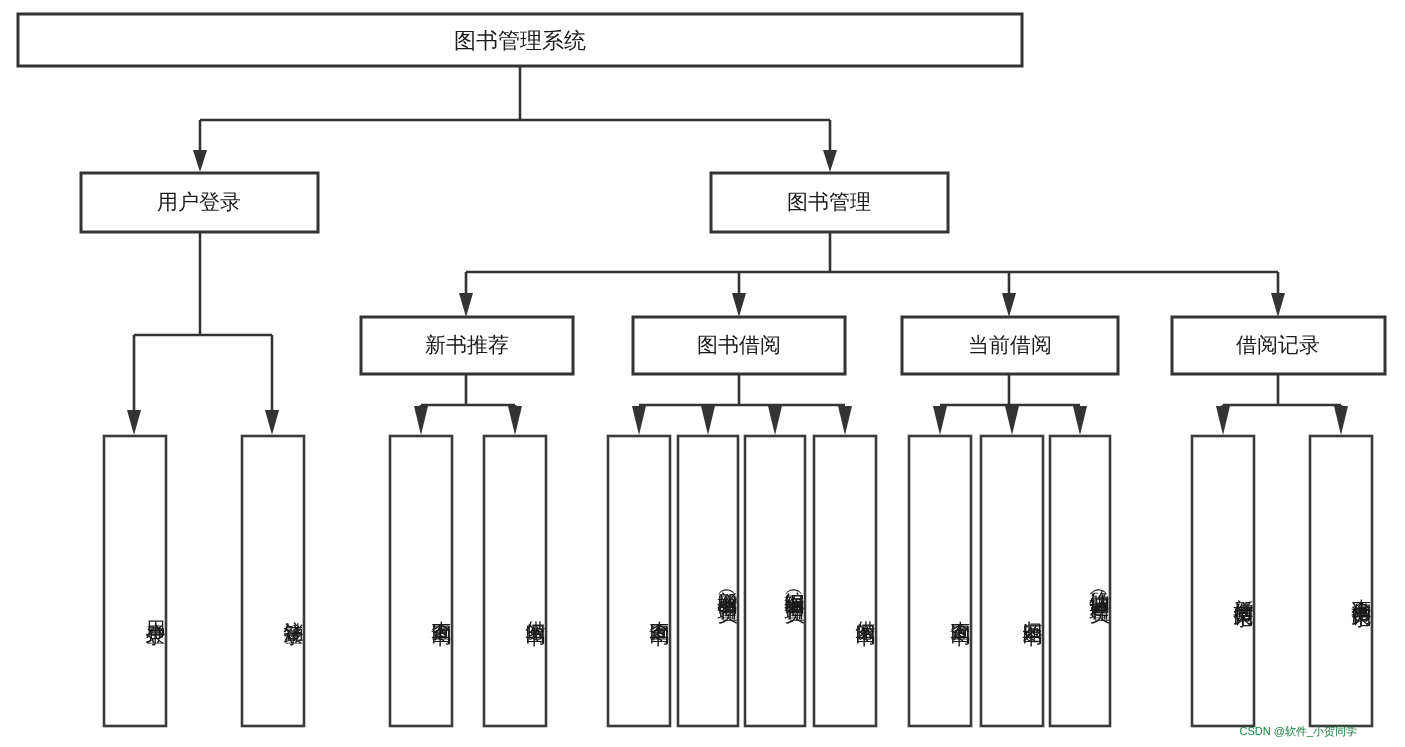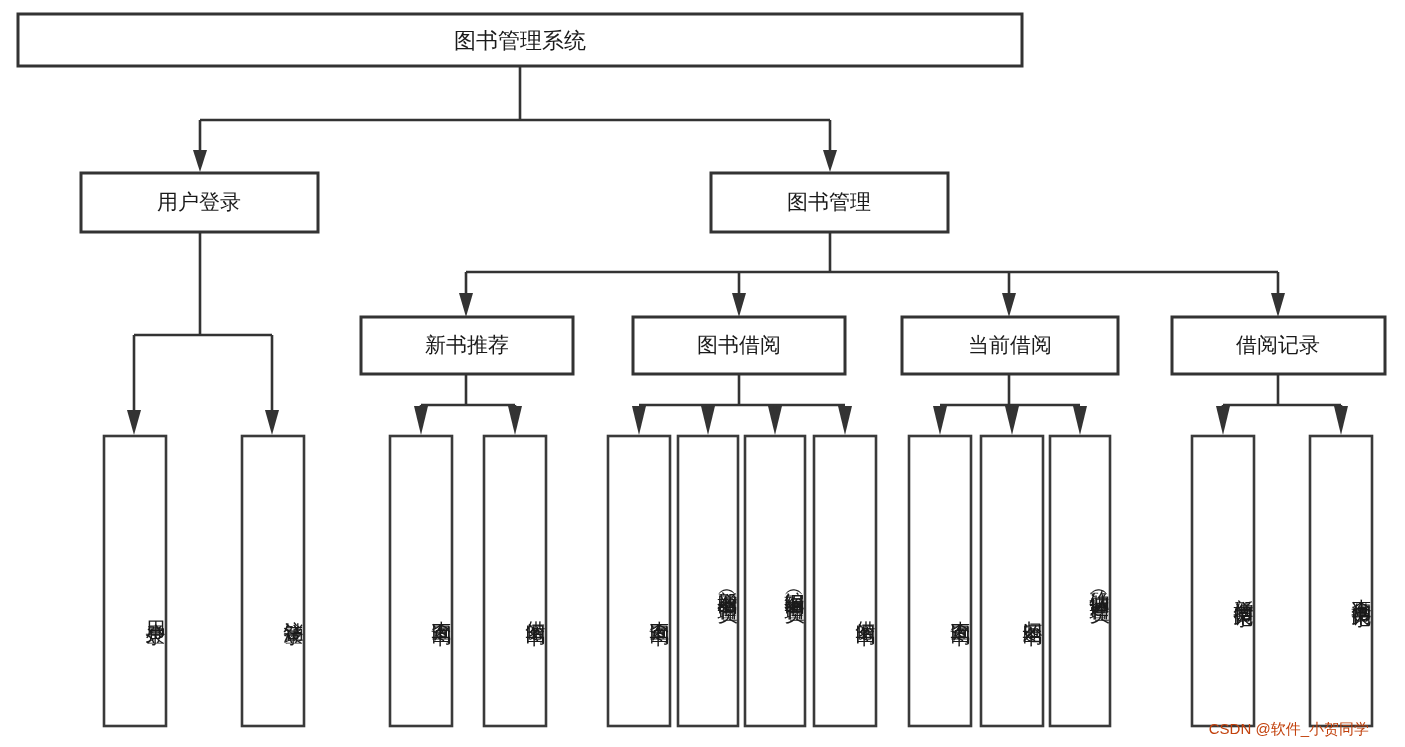--- a/index.html
+++ b/index.html
@@ -69,25 +69,25 @@
     color: #1a1a1a;
     letter-spacing: 2px;
     display: flex;
     align-items: flex-start;
     justify-content: center;
     white-space: nowrap;
     pointer-events: none;
   }
   .watermark {
     position: absolute;
-    right: 12px;
+    right: 24px;
     bottom: 8px;
     font-family: "Liberation Sans", "DejaVu Sans", sans-serif;
-    font-size: 15px;
-    color: #c2410c;
+    font-size: 11px;
+    color: #15803d;
     white-space: nowrap;
   }
 </style>
 </head>
 <body>
 
 <div id="diagram-root">
 
   <svg class="flow" viewBox="0 0 1405 747" xmlns="http://www.w3.org/2000/svg">
 

